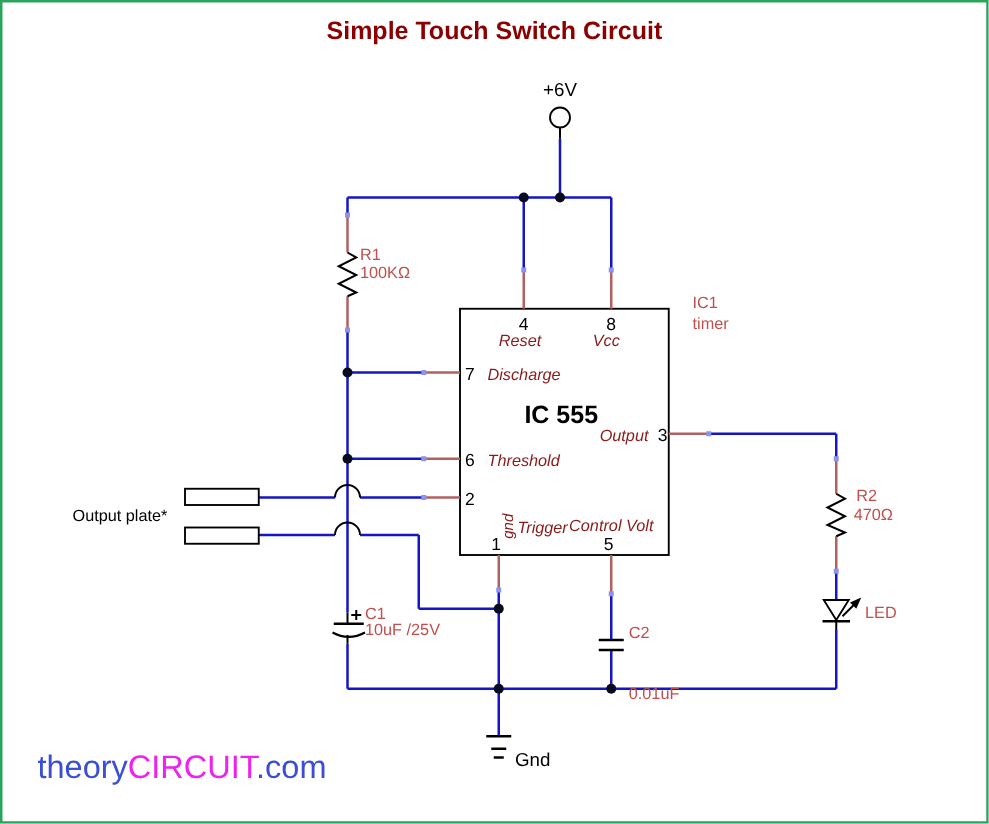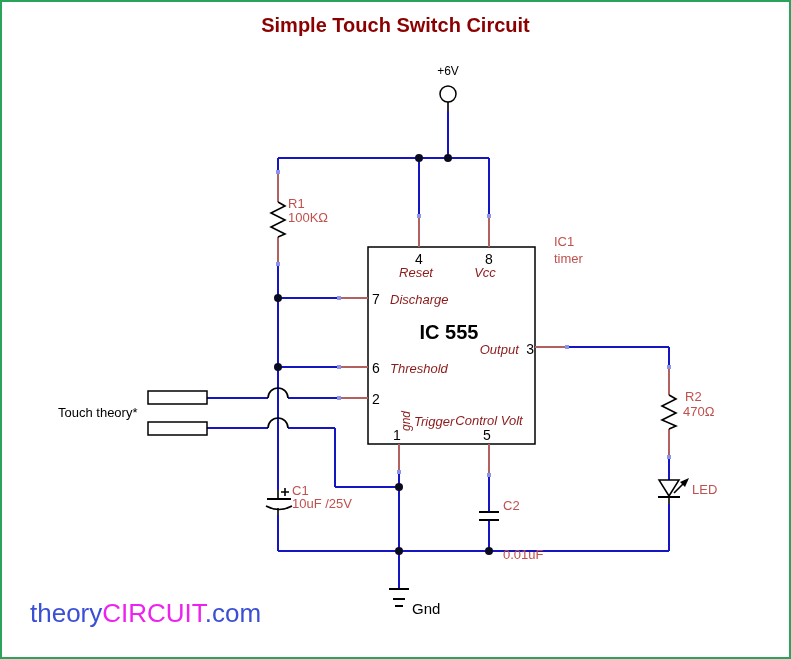--- a/index.html
+++ b/index.html
@@ -158,21 +158,21 @@
 
     <g>
       <path class="k2" d="M387,587 H407"></path>
       <path class="k2" d="M391,597 H403"></path>
       <path class="k2" d="M393,604 H401"></path>
     </g>
   </svg>
 
   <div class="txt title">Simple Touch Switch Circuit</div>
 
-  <div class="txt blk ctr" style="left:416px;top:62px;width:60px;font-size:12px;">+6V</div>
+  <div class="txt blk ctr" style="left:416px;top:62px;width:60px;font-size:15px;">+6V</div>
 
   <div class="txt lbl" style="left:286px;top:194px;">R1</div>
   <div class="txt lbl" style="left:286px;top:208px;">100KΩ</div>
 
   <div class="txt lbl" style="left:552px;top:232px;">IC1</div>
   <div class="txt lbl" style="left:552px;top:249px;">timer</div>
 
   <div class="txt pnum ctr" style="left:407px;top:249px;width:20px;">4</div>
   <div class="txt pname ctr" style="left:384px;top:263px;width:60px;">Reset</div>
   <div class="txt pnum ctr" style="left:477px;top:249px;width:20px;">8</div>
@@ -193,21 +193,21 @@
 
   <div class="txt pnum" style="left:370px;top:389px;">2</div>
   <div class="txt pname" style="left:388px;top:412px;margin-left:24px;">Trigger</div>
 
   <div class="txt pname ctr rot" style="left:389px;top:412px;width:30px;font-size:12px;">gnd</div>
   <div class="txt pnum" style="left:391px;top:425px;">1</div>
 
   <div class="txt pname ctr" style="left:437px;top:411px;width:100px;">Control Volt</div>
   <div class="txt pnum" style="left:481px;top:425px;">5</div>
 
-  <div class="txt blk" style="left:56px;top:403px;font-size:13px;">Touch theory*</div>
+  <div class="txt blk" style="left:56px;top:403px;font-size:13px;">Output plate*</div>
 
   <div class="txt lbl" style="left:290px;top:481px;">C1</div>
   <div class="txt lbl" style="left:290px;top:494px;">10uF /25V</div>
 
   <div class="txt lbl" style="left:501px;top:496px;">C2</div>
   <div class="txt lbl" style="left:501px;top:509px;margin-top:36px;">0.01uF</div>
 
   <div class="txt lbl" style="left:683px;top:387px;">R2</div>
   <div class="txt lbl" style="left:681px;top:402px;">470Ω</div>
 

